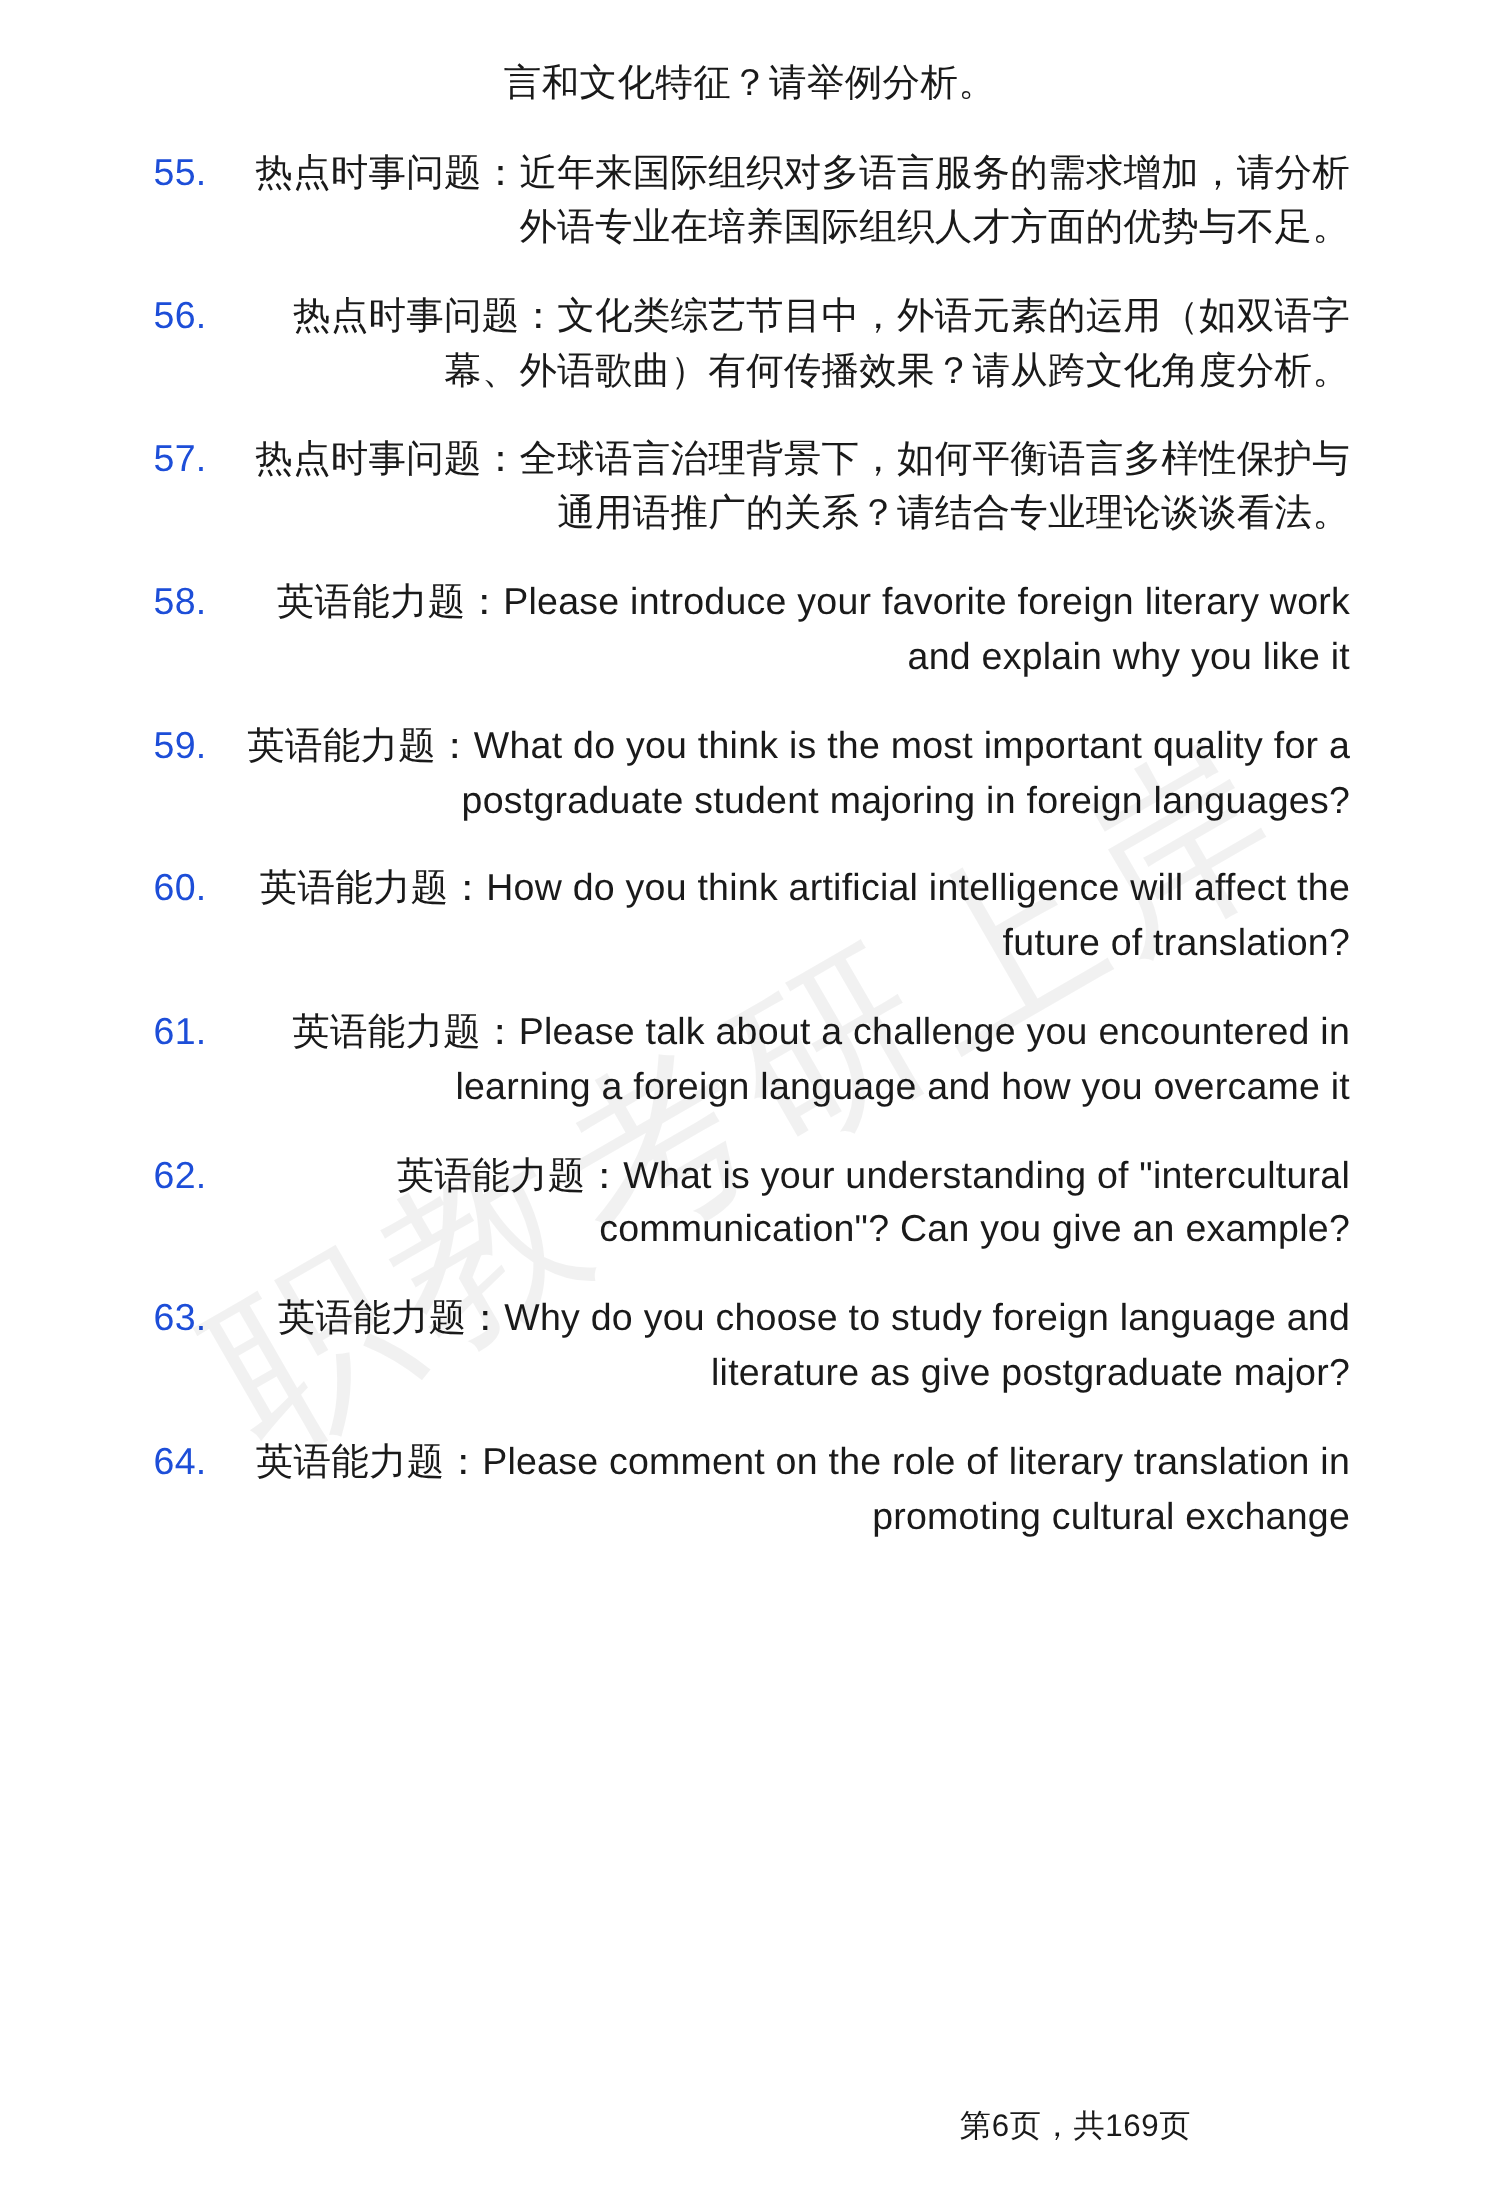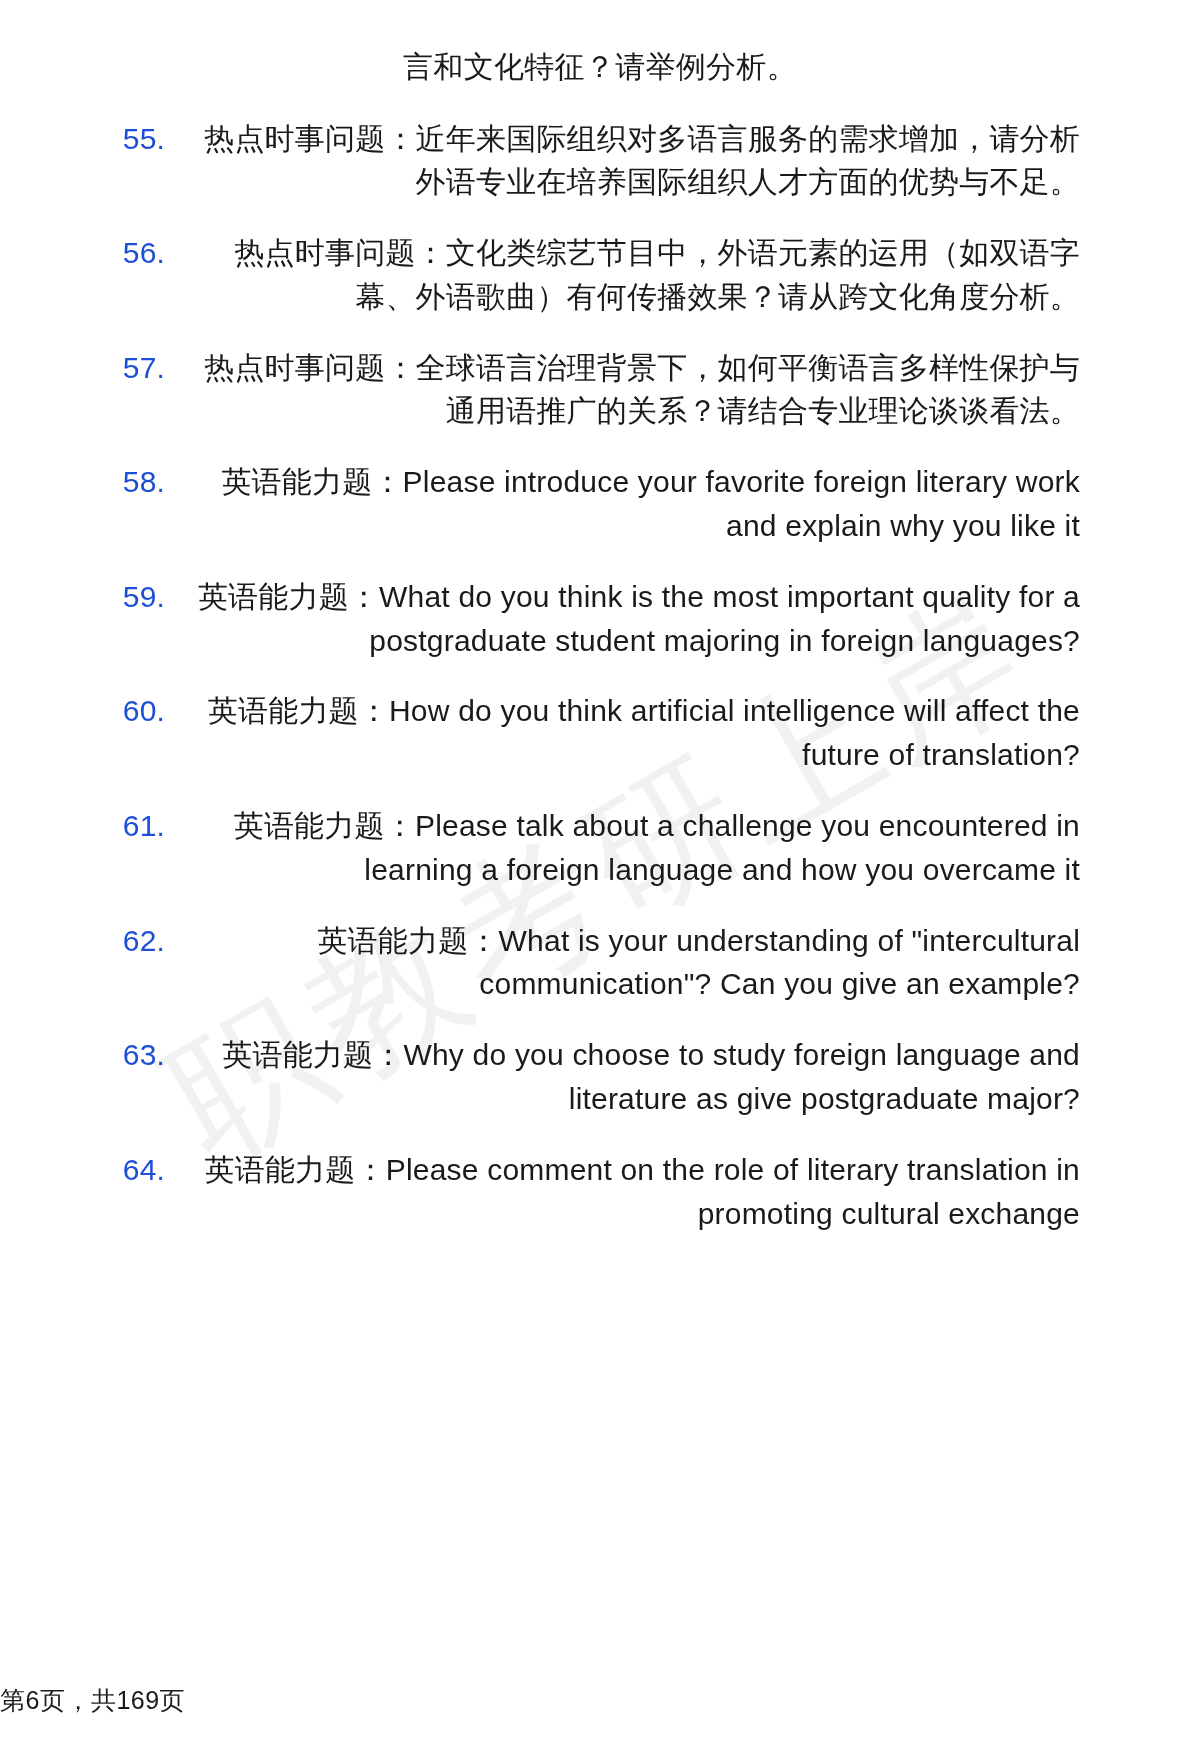--- a/index.html
+++ b/index.html
@@ -74,21 +74,21 @@
   }
   .q-text {
     flex: 1 1 auto;
     text-align: right;
   }
   .footer {
     position: absolute;
     left: 0;
     bottom: 38px;
     width: 953px;
-    text-align: left;
+    text-align: right;
     font-size: 25px;
     color: #1a1a1a;
     letter-spacing: 0.5px;
     z-index: 2;
   }
 </style>
 </head>
 <body>
 
 <div class="page">

